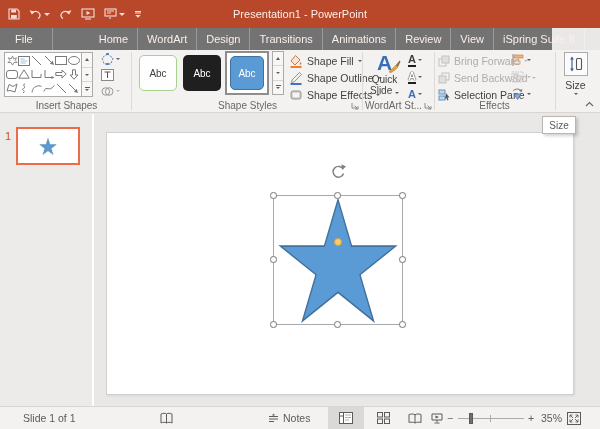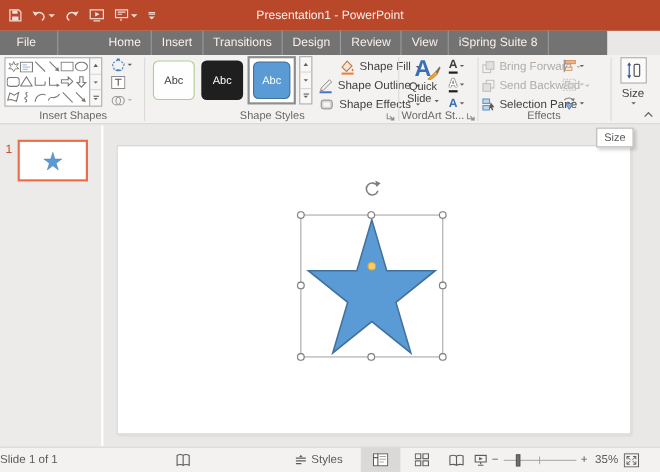--- a/index.html
+++ b/index.html
@@ -49,21 +49,21 @@
   .grp-styles { position:absolute; left:133px; top:1px; width:229px; height:61px; }
   .thumb { position:absolute; top:4px; width:38px; height:36px; border-radius:5px; display:flex; align-items:center; justify-content:center; font-size:10px; }
   .thumb.t1 { left:6px; background:#FEFEFE; border:1px solid #A9D18E; color:#404040; }
   .thumb.t2 { left:50px; background:#1F1F1F; color:#fff; }
   .t3frame { position:absolute; left:92px; top:0; width:44px; height:44px; background:#fff; border:2px solid #8E8E8E; }
   .thumb.t3 { position:absolute; left:3px; top:3px; width:34px; height:34px; background:#5B9BD5; border:1px solid #41719C; color:#fff; }
   .ss-scroll { position:absolute; left:139px; top:0; width:12px; height:44px; border:1px solid #ABABAB; background:#F8F7F6; display:flex; flex-direction:column; }
   .ss-scroll > div { flex:1; display:flex; align-items:center; justify-content:center; flex-direction:column; border-bottom:1px solid #D8D6D4; }
   .ss-scroll > div:last-child { border-bottom:none; }
   .ss-btns { position:absolute; left:156px; top:1px; }
-  .row-btn { display:flex; align-items:center; gap:4px; height:17px; font-size:10.5px; color:#3F3F3F; white-space:nowrap;justify-content:flex-end; }
+  .row-btn { display:flex; align-items:center; gap:4px; height:17px; font-size:10.5px; color:#3F3F3F; white-space:nowrap; }
 
   
   .grp-wordart { position:absolute; left:363px; top:1px; width:70px; height:61px; }
   .quick-styles { position:absolute; left:1px; top:1px; width:41px; height:48px; display:flex; flex-direction:column; align-items:center; }
   .big-a { font-size:21px; font-weight:bold; color:#3A6FB7; line-height:22px; position:relative; }
   .qs-text { font-size:10px; color:#3F3F3F; text-align:center; line-height:11px; width:40px; }
   .wa-col { position:absolute; left:45px; top:2px; display:flex; flex-direction:column; gap:3px; }
   .wa-col > div { height:14px; display:flex; align-items:center; gap:2px; }
   .a-fill { font-size:11px; font-weight:bold; color:#3F3F3F; border-bottom:2px solid #1F1F1F; line-height:11px; }
   .a-outline { font-size:11px; font-weight:bold; color:#fff; text-shadow:0 0 1px #3F3F3F,0 0 1px #3F3F3F,0 0 1px #3F3F3F; border-bottom:2px solid #1F1F1F; line-height:11px; }
@@ -160,23 +160,24 @@
             <path d="M1 5.5 L4 8.5 L7 5.5 Z" fill="#F3DED7" transform="scale(0.9) translate(0.4,0)"></path>
           </svg>
       </span>
     </div>
     <div class="title-center">Presentation1 - PowerPoint</div>
   </div>
 
   <div class="tabrow">
     <span class="tab file">File</span>
     <span class="tab first">Home</span>
-    <span class="tab">Insert</span>
+    <span class="tab">WordArt</span>
+    <span class="tab">Design</span>
     <span class="tab">Transitions</span>
-    <span class="tab">Design</span>
+    <span class="tab">Animations</span>
     <span class="tab">Review</span>
     <span class="tab">View</span>
     <span class="tab">iSpring Suite 8</span>
 
     <span class="tabrow-spacer"></span>
 
   </div>
 
   <div class="ribbon">
 
@@ -522,34 +523,34 @@
       <span class="handle" style="left:303px; top:142px;"></span>
       <span class="handle" style="left:174px; top:207px;"></span>
       <span class="handle" style="left:238px; top:207px;"></span>
       <span class="handle" style="left:303px; top:207px;"></span>
 
       <span class="adjust-handle"></span>
     </div>
   </div>
 
   <div class="statusbar">
-    <span class="sb-item" style="left:0;">Slide 1 of 1</span>
+    <span class="sb-item" style="left:23px;">Slide 1 of 1</span>
     <span class="sb-item" style="left:160px;">
       <svg width="13" height="13" viewBox="0 0 13 13">
           <path d="M1 2 C3 1,5 1,6.5 2 C8 1,10 1,12 2 V11 C10 10,8 10,6.5 11 C5 10,3 10,1 11 Z" fill="none" stroke="#5B5B5B"></path>
           <path d="M6.5 2V11" stroke="#5B5B5B"></path>
         </svg>
     </span>
 
     <span class="sb-item" style="left:268px;">
       <svg width="11" height="11" viewBox="0 0 11 11">
           <path d="M1 3.5h9M1 6h9M1 8.5h5" stroke="#5B5B5B"></path>
           <path d="M5.5 0.5 L4 2.5 H7 Z" fill="#5B5B5B"></path>
         </svg>
-      <span>Styles</span>
+      <span>Notes</span>
     </span>
 
     <span class="sb-viewbtn active" style="left:328px; width:36px;">
       <svg width="14" height="12" viewBox="0 0 14 12">
           <rect x="0.5" y="0.5" width="13" height="11" fill="#fff" stroke="#5B5B5B"></rect>
           <path d="M4.5 0.5V11.5 M0.5 4H4.5" stroke="#5B5B5B"></path>
           <path d="M6 3h6M6 5.5h6M6 8h4" stroke="#9A9A9A" stroke-width="0.8"></path>
         </svg>
     </span>
     <span class="sb-viewbtn" style="left:368px; width:30px;">

